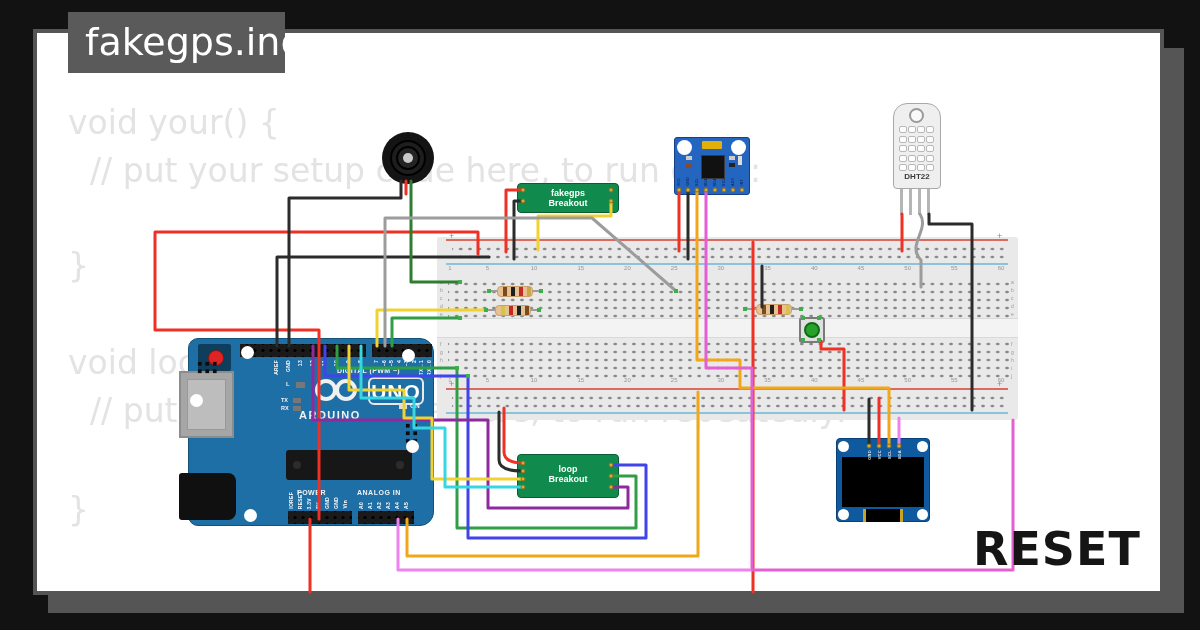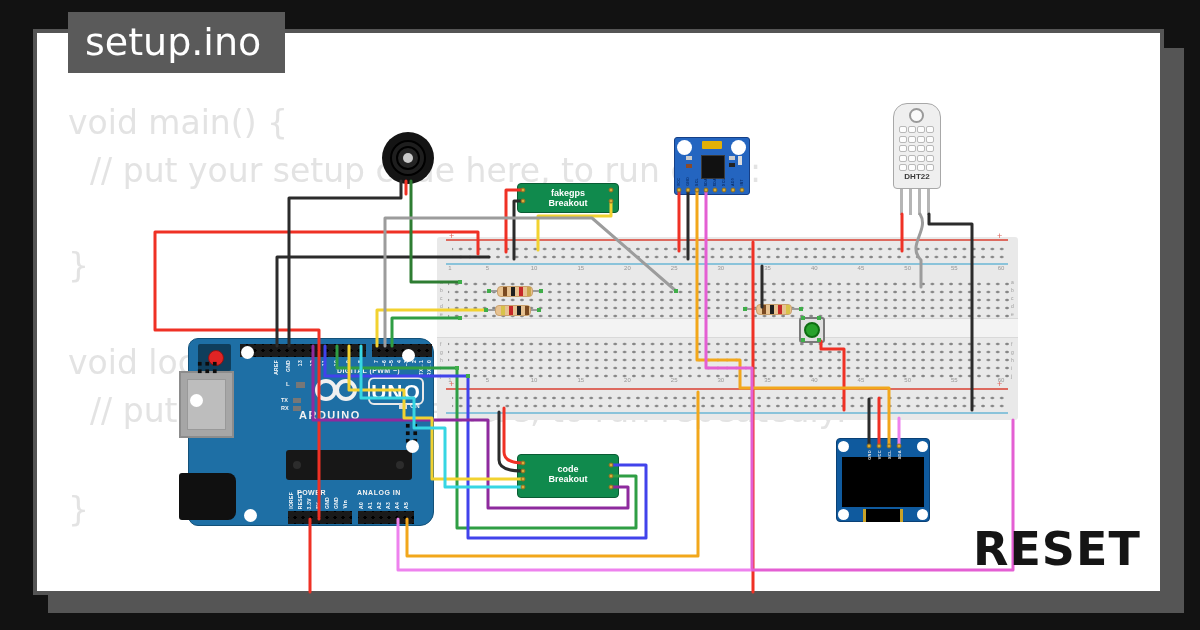--- a/index.html
+++ b/index.html
@@ -111,21 +111,21 @@
   <div class="abs" style="left:390px;top:140px;width:36px;height:36px;border-radius:50%;background:#1e1e1e;border:2px solid #000;box-sizing:border-box;z-index:5"></div>
   <div class="abs" style="left:396px;top:146px;width:24px;height:24px;border-radius:50%;background:#242424;border:2px solid #000;box-sizing:border-box;z-index:5"></div>
   <div class="abs" style="left:403px;top:153px;width:10px;height:10px;border-radius:50%;background:#c9c9c9;z-index:6"></div>
 
   <div class="pcb" style="left:517px;top:183px;width:100px;height:28px">
     <div class="pcb-label">fakegps</div>
     <div class="pcb-label">Breakout</div>
   </div>
 
   <div class="pcb" style="left:517px;top:454px;width:100px;height:42px">
-    <div class="pcb-label" style="top:9px">code</div>
+    <div class="pcb-label" style="top:9px">loop</div>
     <div class="pcb-label" style="top:9px">Breakout</div>
   </div>
 
   <div class="abs" style="left:674px;top:137px;width:76px;height:58px;background:#2465c0;border:1px solid #153f86;border-radius:3px;box-sizing:border-box;z-index:4"></div>
   <div class="abs" style="left:677px;top:140px;width:15px;height:15px;border-radius:50%;background:#fff;z-index:5"></div>
   <div class="abs" style="left:731px;top:140px;width:15px;height:15px;border-radius:50%;background:#fff;z-index:5"></div>
   <div class="abs" style="left:702px;top:141px;width:20px;height:8px;background:#e2b007;border-radius:1px;z-index:5"></div>
   <div class="abs" style="left:701px;top:155px;width:24px;height:24px;background:#111;border:1px solid #3a3a3a;box-sizing:border-box;z-index:5"></div>
   <div class="abs" style="left:686px;top:156px;width:6px;height:4px;background:#ccc;z-index:5"></div>
   <div class="abs" style="left:686px;top:164px;width:6px;height:4px;background:#8a4a2a;z-index:5"></div>
@@ -181,21 +181,21 @@
       <path d="M377,346L377,310L486,310" stroke="#f2d230" stroke-width="3" fill="none" stroke-linecap="round" stroke-linejoin="round"></path>
       <path d="M385,346L385,218L592,218L676,291" stroke="#9c9c9c" stroke-width="3" fill="none" stroke-linecap="round" stroke-linejoin="round"></path>
       <path d="M392,346L392,318L460,318" stroke="#2f9e44" stroke-width="3" fill="none" stroke-linecap="round" stroke-linejoin="round"></path>
       <path d="M920,214C930,230 906,245 921,260L921,287" stroke="#9c9c9c" stroke-width="3" fill="none" stroke-linecap="round" stroke-linejoin="round"></path>
       <path d="M697,191L697,360L740,360L740,388L889,388L889,446" stroke="#f2a71b" stroke-width="3" fill="none" stroke-linecap="round" stroke-linejoin="round"></path>
       <path d="M706,191L706,368L752,368L752,570L1013,570L1013,420" stroke="#e45fd3" stroke-width="3" fill="none" stroke-linecap="round" stroke-linejoin="round"></path>
       <path d="M398,519L398,570L750,570" stroke="#ee82ee" stroke-width="3" fill="none" stroke-linecap="round" stroke-linejoin="round"></path>
       <path d="M407,519L407,556L698,556L698,392" stroke="#f2a71b" stroke-width="3" fill="none" stroke-linecap="round" stroke-linejoin="round"></path>
       <path d="M899,446L899,418" stroke="#ee82ee" stroke-width="3" fill="none" stroke-linecap="round" stroke-linejoin="round"></path>
     </svg>
-<div class="code-line" style="left: 68px; top: 103px;">void main() {</div>
+<div class="code-line" style="left: 68px; top: 103px;">void your() {</div>
     <div class="code-line" style="left: 90px; top: 151px;">// put your setup code here, to run once:</div>
     <div class="code-line" style="left: 68px; top: 246px;">}</div>
     <div class="code-line" style="left: 68px; top: 343px;">void loop() {</div>
     <div class="code-line" style="left: 90px; top: 391px;">// put your main code here, to run repeatedly:</div>
     <div class="code-line" style="left: 68px; top: 490px;">}</div>
     <div class="bb-num" style="left: 450px; top: 265px;">1</div>
     <div class="bb-num" style="left: 450px; top: 377px;">1</div>
     <div class="bb-num" style="left: 487.36px; top: 265px;">5</div>
     <div class="bb-num" style="left: 487.36px; top: 377px;">5</div>
     <div class="bb-num" style="left: 534.06px; top: 265px;">10</div>
@@ -360,15 +360,15 @@
     <div class="pin-dot" style="left: 688px; top: 190px;"></div>
     <div class="pin-dot" style="left: 697px; top: 190px;"></div>
     <div class="pin-dot" style="left: 706px; top: 190px;"></div>
     <div class="pin-dot" style="left: 715px; top: 190px;"></div>
     <div class="pin-dot" style="left: 724px; top: 190px;"></div>
     <div class="pin-dot" style="left: 733px; top: 190px;"></div>
     <div class="pin-dot" style="left: 742px; top: 190px;"></div>
   </div>
 
 <div class="abs" id="title-box">
-  <span>setup.ino</span>
+  <span>fakegps.ino</span>
 </div>
 <div class="abs" id="logo">RESET</div>
 
 </body></html>

